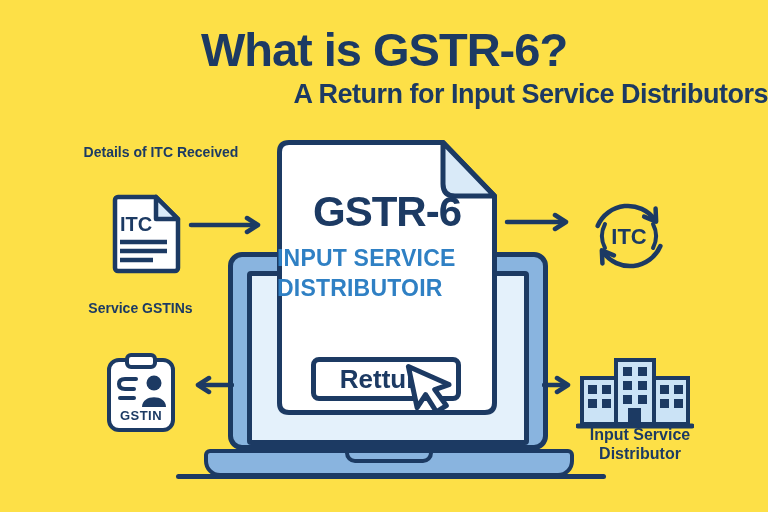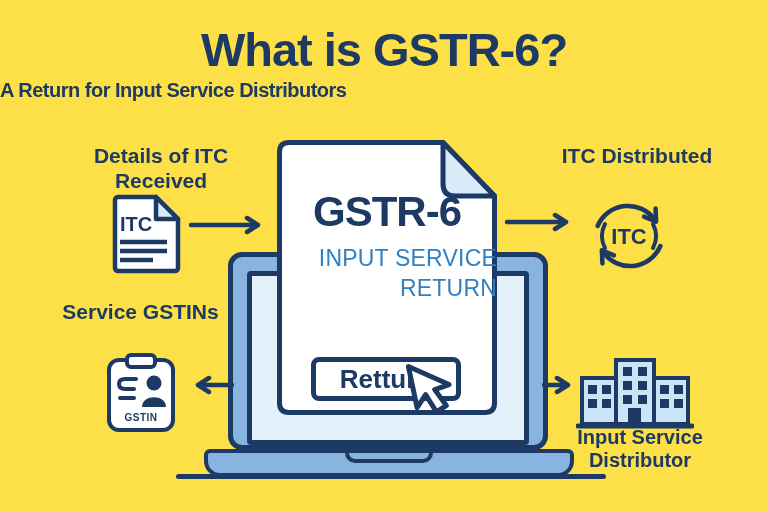--- a/index.html
+++ b/index.html
@@ -1,47 +1,47 @@
 <!DOCTYPE html>
 <html><head>
 <meta charset="utf-8">
 <style>
   html,body{margin:0;padding:0;background:#DAEAF8;}
   .canvas{position:relative;width:768px;height:512px;background:#fde047;overflow:hidden;
           font-family:"Liberation Sans",sans-serif;color:#1C3A63;}
   .abs{position:absolute;}
   .title{left:0;right:0;top:22px;text-align:center;font-size:47px;font-weight:800;letter-spacing:-1px;}
-  .subtitle{left:0;right:0;top:79px;text-align:left;font-size:20px;font-weight:800;letter-spacing:-0.5px;}
-  .lbl{font-weight:800;text-align:center;line-height:1.17;font-size:21px;color:#1C3A63;}
+  .subtitle{left:0;right:0;top:79px;text-align:right;font-size:27px;font-weight:800;letter-spacing:-0.5px;}
+  .lbl{font-weight:800;text-align:center;line-height:1.17;font-size:14px;color:#1C3A63;}
   .lbl-details{left:72px;top:144px;width:178px;}
   .lbl-supplier{left:58px;top:300px;width:165px;}
   .lbl-itcdist{left:553px;top:144px;width:168px;}
   .lbl-filed{left:553px;top:296px;width:168px;}
-  .lbl-isd{left:556px;top:426px;width:168px;font-size:20px;}
+  .lbl-isd{left:556px;top:426px;width:168px;font-size:16px;}
   
   .ground{left:176px;top:474px;width:430px;height:5px;background:#1C3A63;border-radius:3px;z-index:1;}
   .screen-outer{left:228px;top:252px;width:320px;height:198px;background:#89B4DF;border:5px solid #1C3A63;border-radius:14px;box-sizing:border-box;z-index:2;}
   .screen-inner{left:247px;top:271px;width:282px;height:174px;background:#E4F1FB;border:5px solid #1C3A63;border-radius:4px;box-sizing:border-box;z-index:3;}
   .base{left:204px;top:449px;width:370px;height:28px;background:#89B4DF;border:4px solid #1C3A63;border-radius:6px 6px 16px 16px;box-sizing:border-box;z-index:3;}
   .notch{position:absolute;left:50%;transform:translateX(-50%);top:-4px;width:88px;height:14px;background:#89B4DF;border:4px solid #1C3A63;border-radius:0 0 10px 10px;box-sizing:border-box;}
   
   .doc{left:277px;top:140px;width:220px;height:275px;z-index:5;}
   .doc-heading{top:48px;width:100%;text-align:center;font-size:42px;font-weight:800;letter-spacing:-1px;color:#1C3A63;}
-  .doc-sub{top:104px;width:100%;text-align:right;font-size:23px;font-weight:400;color:#2F80C4;line-height:1.3;letter-spacing:0.2px;}
+  .doc-sub{top:104px;width:100%;text-align:left;font-size:23px;font-weight:700;color:#2F80C4;line-height:1.3;letter-spacing:0.2px;}
   .doc-sub span{display:block;}
   .doc-btn{left:34px;top:217px;width:150px;height:44px;border:5px solid #1C3A63;border-radius:8px;background:#fff;
            box-sizing:border-box;display:flex;align-items:center;justify-content:center;
            font-size:26px;font-weight:800;color:#1C3A63;}
   .cursor{left:404px;top:358px;z-index:6;transform:rotate(-12deg);}
   
   .itc-doc{left:106px;top:194px;}
   .badge{left:107px;top:358px;width:68px;height:74px;background:#fff;border:4px solid #1C3A63;border-radius:12px;box-sizing:border-box;}
   .badge-tab{position:absolute;left:50%;transform:translateX(-50%);top:-9px;width:32px;height:16px;background:#fff;border:4px solid #1C3A63;border-radius:6px;box-sizing:border-box;}
   .badge-art{position:absolute;left:50%;transform:translateX(-50%);top:11px;}
-  .badge-text{position:absolute;left:0;right:0;bottom:5px;text-align:center;font-size:10px;font-weight:800;letter-spacing:0.5px;color:#1C3A63;}
+  .badge-text{position:absolute;left:0;right:0;bottom:5px;text-align:center;font-size:13px;font-weight:800;letter-spacing:0.5px;color:#1C3A63;}
   .cycle{left:585px;top:192px;}
   .bld{left:576px;top:354px;}
   
   .arrow{z-index:4;}
   .arr-lt{left:188px;top:214px;}
   .arr-rt{left:504px;top:211px;}
   .arr-lb{left:184px;top:374px;transform:scaleX(-1);}
   .arr-rb{left:542px;top:374px;}
   svg text{font-family:"Liberation Sans",sans-serif;}
 </style>
@@ -56,21 +56,20 @@
   </defs>
 </svg>
 
 <div class="canvas">
 
   <div class="abs title">What is GSTR-6?</div>
   <div class="abs subtitle">A Return for Input Service Distributors</div>
 
   <div class="abs lbl lbl-details">Details of ITC Received</div>
   <div class="abs lbl lbl-supplier">Service GSTINs</div>
-  <div class="abs lbl lbl-itcdist">ITC Distributed</div>
   <div class="abs lbl lbl-isd">Input Service Distributor</div>
 
   <div class="abs ground"></div>
   <div class="abs screen-outer"></div>
   <div class="abs screen-inner"></div>
   <div class="abs base">
     <div class="notch"></div>
   </div>
 
   <div class="abs arrow arr-lt">
@@ -153,21 +152,21 @@
   </div>
 
   <div class="abs doc">
     <svg width="220" height="275" viewBox="0 0 220 275" style="position:absolute;left:0;top:0">
       <path d="M12,2.5 H166 L217.5,56 V263 Q217.5,272.5 208,272.5 H12 Q2.5,272.5 2.5,263 V12 Q2.5,2.5 12,2.5 Z" fill="#FFFFFF" stroke="#1C3A63" stroke-width="5" stroke-linejoin="round"></path>
       <path d="M166,2.5 L166,44 Q166,56 178,56 L217.5,56 Z" fill="#D9EAF8" stroke="#1C3A63" stroke-width="5" stroke-linejoin="round"></path>
     </svg>
     <div class="abs doc-heading">GSTR-6</div>
     <div class="abs doc-sub">
       <span>INPUT SERVICE</span>
-      <span>RETURN</span>
+      <span>DISTRIBUTOIR</span>
     </div>
     <div class="abs doc-btn">Retturn</div>
   </div>
 
   <div class="abs cursor">
     <svg width="58" height="62" viewBox="0 0 58 62">
       <path d="M10,4 L10,46 L21,35 L28,54 L39,50 L31,32 L46,30 Z" fill="#FFFFFF" stroke="#1C3A63" stroke-width="5" stroke-linejoin="round"></path>
     </svg>
   </div>
 

